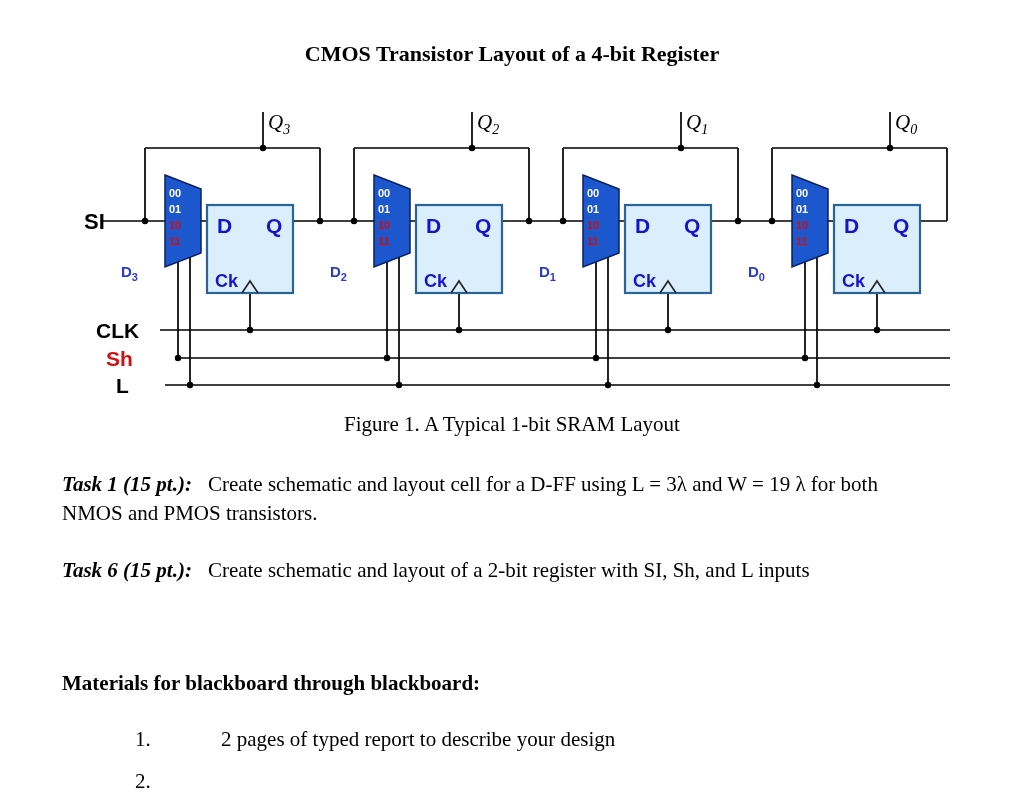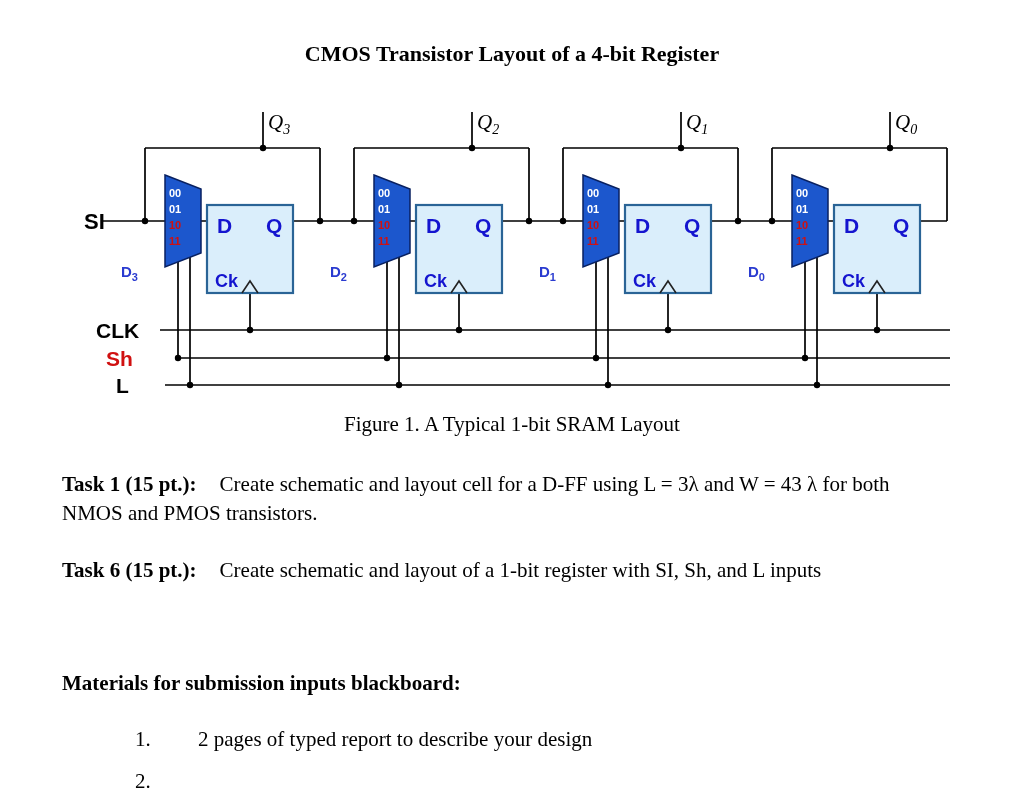--- a/index.html
+++ b/index.html
@@ -33,27 +33,27 @@
   .buslab { font-family:"Liberation Sans",sans-serif; font-weight:bold; font-size:21px; }
   .si     { font-size:22px; }
   .dots circle { fill:#000; }
 
   
   .caption {
     position:absolute; top:412px; left:0; width:100%;
     text-align:center; font-size:21px;
   }
   .task { position:absolute; left:62px; font-size:21px; line-height:29px; }
-  .task b { margin-right:23px; }
+  .task b { margin-right:16px;font-style:italic; }
   .task1 { top:470px; width:828px; }
   .task2 { top:556px; white-space:nowrap; }
   .task3 { top:613px; white-space:nowrap; }
   .mat-head { position:absolute; left:62px; top:671px; font-size:21px; font-weight:bold; white-space:nowrap; }
   .mat-num  { position:absolute; left:135px; font-size:21px; }
-  .mat-text { position:absolute; left:198px; font-size:21px; white-space:nowrap; }
+  .mat-text { position:absolute; left:221px; font-size:21px; white-space:nowrap; }
   .row1 { top:727px; } .row2 { top:769px; }
 </style>
 </head>
 <body>
 
 <div class="page">
 
   <div class="title">CMOS Transistor Layout of a 4-bit Register</div>
 
   <svg class="diagram" width="1024" height="410" viewBox="0 0 1024 410">
@@ -159,25 +159,25 @@
           <circle cx="-20" cy="221" r="3.2"></circle>
         <circle cx="85" cy="330" r="3.2"></circle>
         <circle cx="13" cy="358" r="3.2"></circle>
           <circle cx="25" cy="385" r="3.2"></circle>
       </g>
     </g>
   </svg>
 
   <div class="caption">Figure 1. A Typical 1-bit SRAM Layout</div>
 
-  <p class="task task1"><b>Task 1 (15 pt.):</b><span>Create schematic and layout cell for a D-FF using L = 3λ and W = 43 λ for both NMOS and PMOS transistors.</span></p>
+  <p class="task task1"><b>Task 1 (15 pt.):</b><span>Create schematic and layout cell for a D-FF using L = 3λ and W = 19 λ for both NMOS and PMOS transistors.</span></p>
 
-  <p class="task task2"><b>Task 6 (15 pt.):</b><span>Create schematic and layout of a 1-bit register with SI, Sh, and L inputs</span></p>
+  <p class="task task2"><b>Task 6 (15 pt.):</b><span>Create schematic and layout of a 2-bit register with SI, Sh, and L inputs</span></p>
 
 
-  <div class="mat-head">Materials for submission inputs blackboard:</div>
+  <div class="mat-head">Materials for blackboard through blackboard:</div>
 
   <span class="mat-num row1">1.</span>
   <span class="mat-text row1">2 pages of typed report to describe your design</span>
 
   <span class="mat-num row2">2.</span>
 
 </div>
 
 </body></html>

